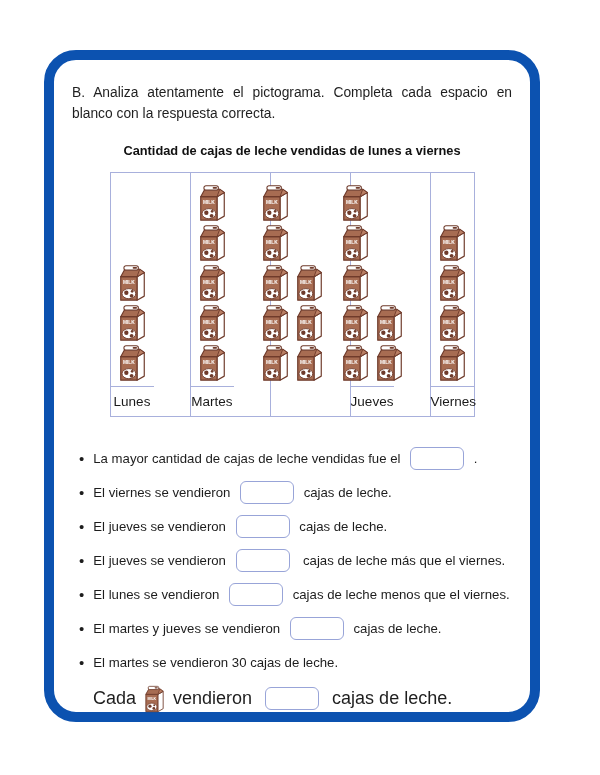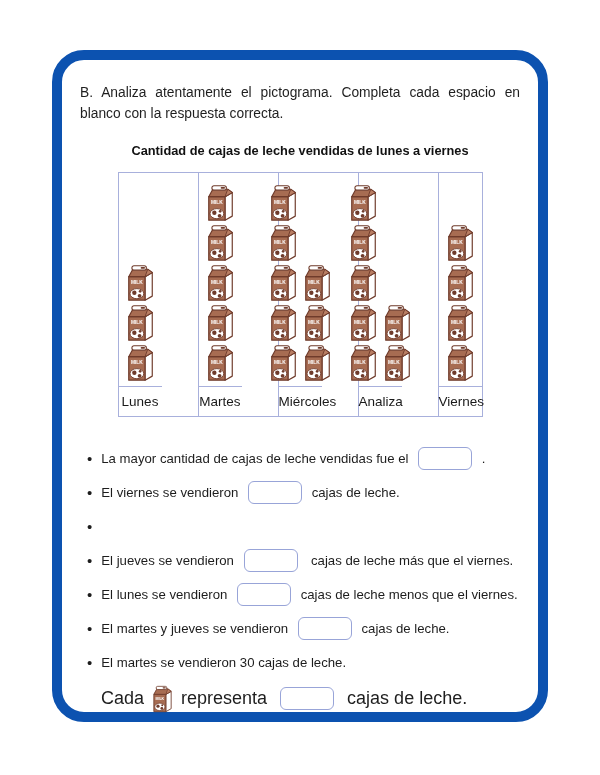--- a/index.html
+++ b/index.html
@@ -2,21 +2,21 @@
 <html><head>
 <meta charset="utf-8">
 <style>
   html,body{margin:0;padding:0;}
   body{
     width:600px;height:775px;position:relative;background:#FFFFFF;
     font-family:"Liberation Sans","DejaVu Sans",sans-serif;color:#1E1E1E;
     overflow:hidden;
   }
   .frame{
-    position:absolute;left:52px;top:50px;width:476px;height:652px;
+    position:absolute;left:44px;top:50px;width:476px;height:652px;
     border:10px solid #0C52B0;border-radius:32px;background:#FFFFFF;
     box-sizing:content-box;
   }
   .content{padding:22px 18px 0 18px;}
   .instruction{
     font-size:13.8px;line-height:1.55;text-align:justify;color:#1F1F1F;margin:0;
   }
   .chart-title{
     font-size:12.8px;font-weight:700;text-align:center;margin:18px 0 0 0;color:#111;
   }
@@ -166,57 +166,56 @@
             </div>
             <div class="prow left">
               <svg class="carton" viewBox="0 0 34 42">
                 <use href="#milk-carton"></use>
               </svg>
               <svg class="carton" viewBox="0 0 34 42">
                 <use href="#milk-carton"></use>
               </svg>
             </div>
           </div>
-          <div class="plabel">Miércoles</div>
-        </div>
-        <div class="pcol">
-          <div class="picons">
-            <div class="prow left">
-              <svg class="carton" viewBox="0 0 34 42">
-                <use href="#milk-carton"></use>
-              </svg>
-            </div>
-            <div class="prow left">
-              <svg class="carton" viewBox="0 0 34 42">
-                <use href="#milk-carton"></use>
-              </svg>
-            </div>
-            <div class="prow left">
-              <svg class="carton" viewBox="0 0 34 42">
-                <use href="#milk-carton"></use>
-              </svg>
-            </div>
-            <div class="prow left">
-              <svg class="carton" viewBox="0 0 34 42">
-                <use href="#milk-carton"></use>
-              </svg>
-              <svg class="carton" viewBox="0 0 34 42">
-                <use href="#milk-carton"></use>
-              </svg>
-            </div>
-            <div class="prow left">
-              <svg class="carton" viewBox="0 0 34 42">
-                <use href="#milk-carton"></use>
-              </svg>
-              <svg class="carton" viewBox="0 0 34 42">
-                <use href="#milk-carton"></use>
-              </svg>
-            </div>
-          </div>
-          <div class="plabel">Analiza</div>
+        </div>
+        <div class="pcol">
+          <div class="picons">
+            <div class="prow left">
+              <svg class="carton" viewBox="0 0 34 42">
+                <use href="#milk-carton"></use>
+              </svg>
+            </div>
+            <div class="prow left">
+              <svg class="carton" viewBox="0 0 34 42">
+                <use href="#milk-carton"></use>
+              </svg>
+            </div>
+            <div class="prow left">
+              <svg class="carton" viewBox="0 0 34 42">
+                <use href="#milk-carton"></use>
+              </svg>
+            </div>
+            <div class="prow left">
+              <svg class="carton" viewBox="0 0 34 42">
+                <use href="#milk-carton"></use>
+              </svg>
+              <svg class="carton" viewBox="0 0 34 42">
+                <use href="#milk-carton"></use>
+              </svg>
+            </div>
+            <div class="prow left">
+              <svg class="carton" viewBox="0 0 34 42">
+                <use href="#milk-carton"></use>
+              </svg>
+              <svg class="carton" viewBox="0 0 34 42">
+                <use href="#milk-carton"></use>
+              </svg>
+            </div>
+          </div>
+          <div class="plabel">Jueves</div>
         </div>
         <div class="pcol">
           <div class="picons">
             <div class="prow center"></div>
             <div class="prow center">
               <svg class="carton" viewBox="0 0 34 42">
                 <use href="#milk-carton"></use>
               </svg>
             </div>
             <div class="prow center">
@@ -244,20 +243,21 @@
     <div class="qitem">
           <span class="bullet">•</span>
           <span class="qbody">La mayor cantidad de cajas de leche vendidas fue el <span class="blank"></span> .</span>
         </div>
         <div class="qitem">
           <span class="bullet">•</span>
           <span class="qbody">El viernes se vendieron <span class="blank"></span> cajas de leche.</span>
         </div>
         <div class="qitem">
           <span class="bullet">•</span>
+          <span class="qbody">El jueves se vendieron <span class="blank"></span> cajas de leche.</span>
         </div>
         <div class="qitem">
           <span class="bullet">•</span>
           <span class="qbody">El jueves se vendieron <span class="blank"></span>  cajas de leche más que el viernes.</span>
         </div>
         <div class="qitem">
           <span class="bullet">•</span>
           <span class="qbody">El lunes se vendieron <span class="blank"></span> cajas de leche menos que el viernes.</span>
         </div>
         <div class="qitem">
@@ -269,19 +269,19 @@
           <span class="qbody">El martes se vendieron 30 cajas de leche. </span>
         </div>
       </div>
 
     <div class="legend-line">
 
     <span>Cada</span>
         <svg class="carton-inline" viewBox="0 0 34 42">
           <use href="#milk-carton"></use>
         </svg>
-        <span>representa</span>
+        <span>vendieron</span>
         <span class="blank"></span>
         <span>cajas de leche.</span>
       </div>
 
   </div>
 </div>
 
 </body></html>

